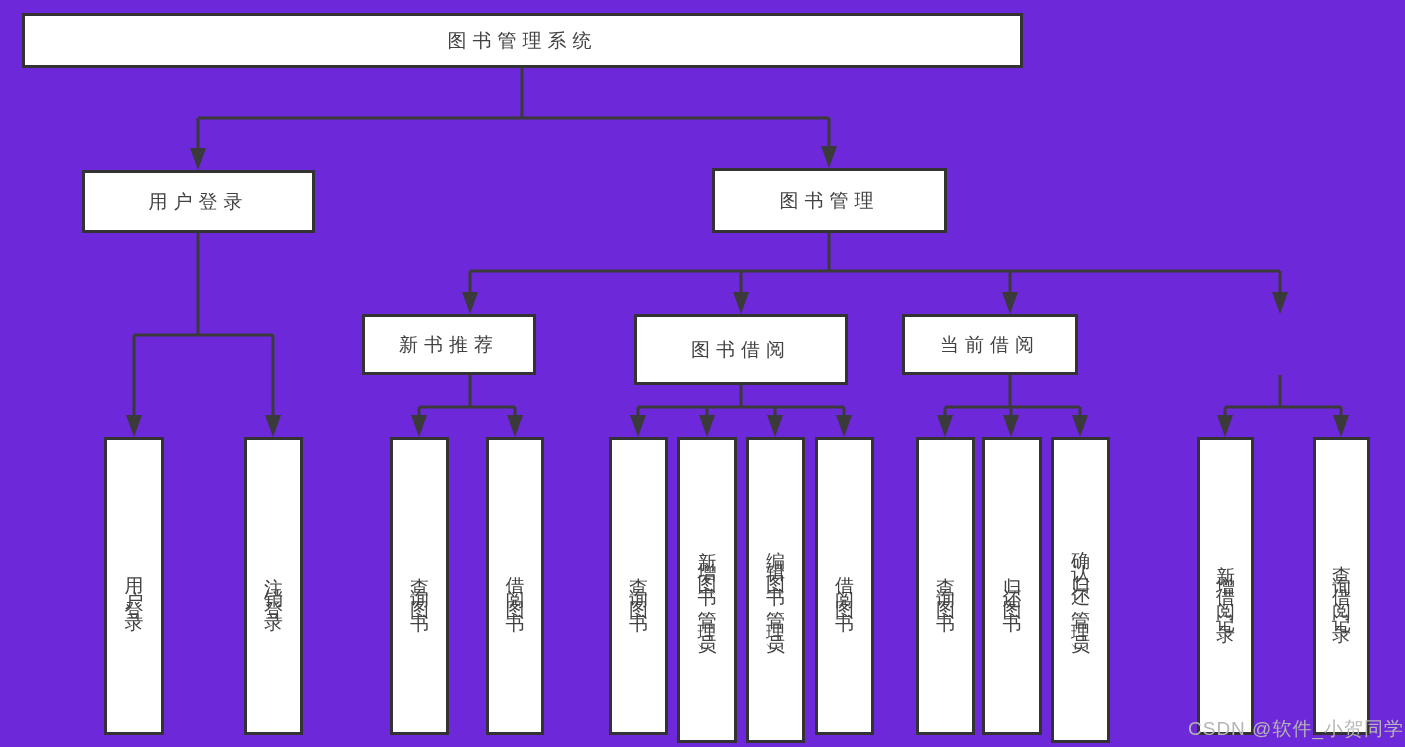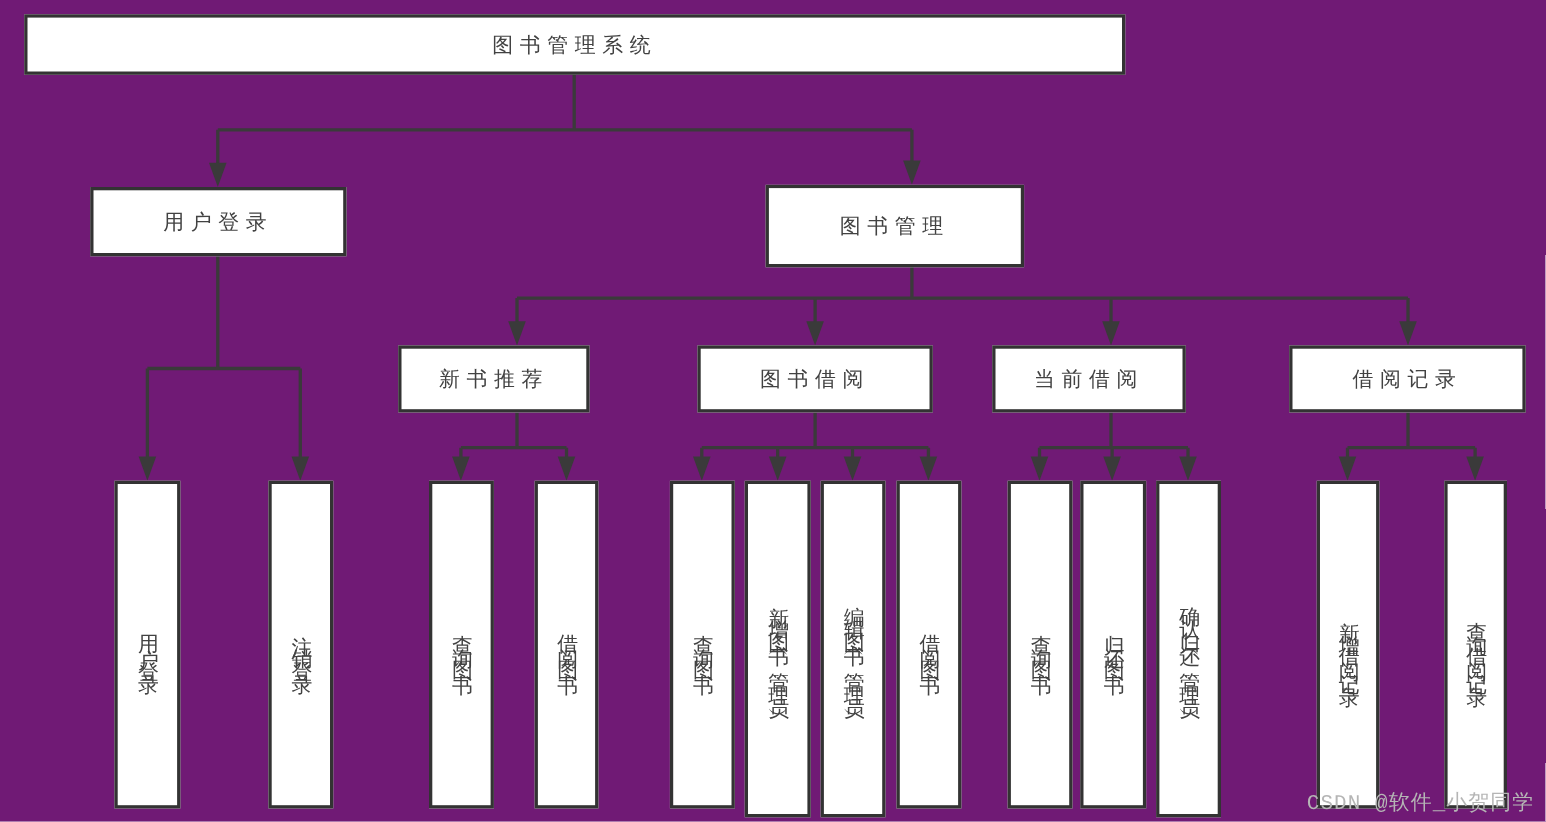--- a/index.html
+++ b/index.html
@@ -5,23 +5,22 @@
   html, body {
     margin: 0;
     padding: 0;
     background: #ffffff;
     font-family: "Liberation Sans", sans-serif;
   }
   #canvas {
     position: relative;
     width: 1405px;
     height: 747px;
-    background: #701a75;
+    background: #6d28d9;
     overflow: hidden;
-    font-family: Liberation Mono, monospace;
   }
   #connectors {
     position: absolute;
     left: 0;
     top: 0;
     width: 1405px;
     height: 747px;
     pointer-events: none;
   }
   .box {
@@ -109,35 +108,32 @@
     </g>
   </svg>
 
   <div class="box" style="left:22px; top:13px; width:1001px; height:55px;">
     <span class="lbl">图书管理系统</span>
   </div>
 
   <div class="box" style="left:82px; top:170px; width:233px; height:63px;">
     <span class="lbl">用户登录</span>
   </div>
-  <div class="box" style="left:696px; top:168px; width:235px; height:75px;">
+  <div class="box" style="left:712px; top:168px; width:235px; height:65px;">
     <span class="lbl">图书管理</span>
   </div>
 
   <div class="box" style="left:362px; top:314px; width:174px; height:61px;">
     <span class="lbl">新书推荐</span>
   </div>
-  <div class="box" style="left:634px; top:314px; width:214px; height:61px;">
+  <div class="box" style="left:634px; top:314px; width:214px; height:71px;">
     <span class="lbl">图书借阅</span>
   </div>
   <div class="box" style="left:902px; top:314px; width:176px; height:61px;">
     <span class="lbl">当前借阅</span>
-  </div>
-  <div class="box" style="left:1172px; top:314px; width:215px; height:61px;">
-    <span class="lbl">借阅记录</span>
   </div>
 
   <div class="box v" style="left:104px; top:437px; width:60px; height:298px;">
     <span class="lbl">用户登录</span>
   </div>
   <div class="box v" style="left:244px; top:437px; width:59px; height:298px;">
     <span class="lbl">注销登录</span>
   </div>
 
   <div class="box v" style="left:390px; top:437px; width:59px; height:298px;">

